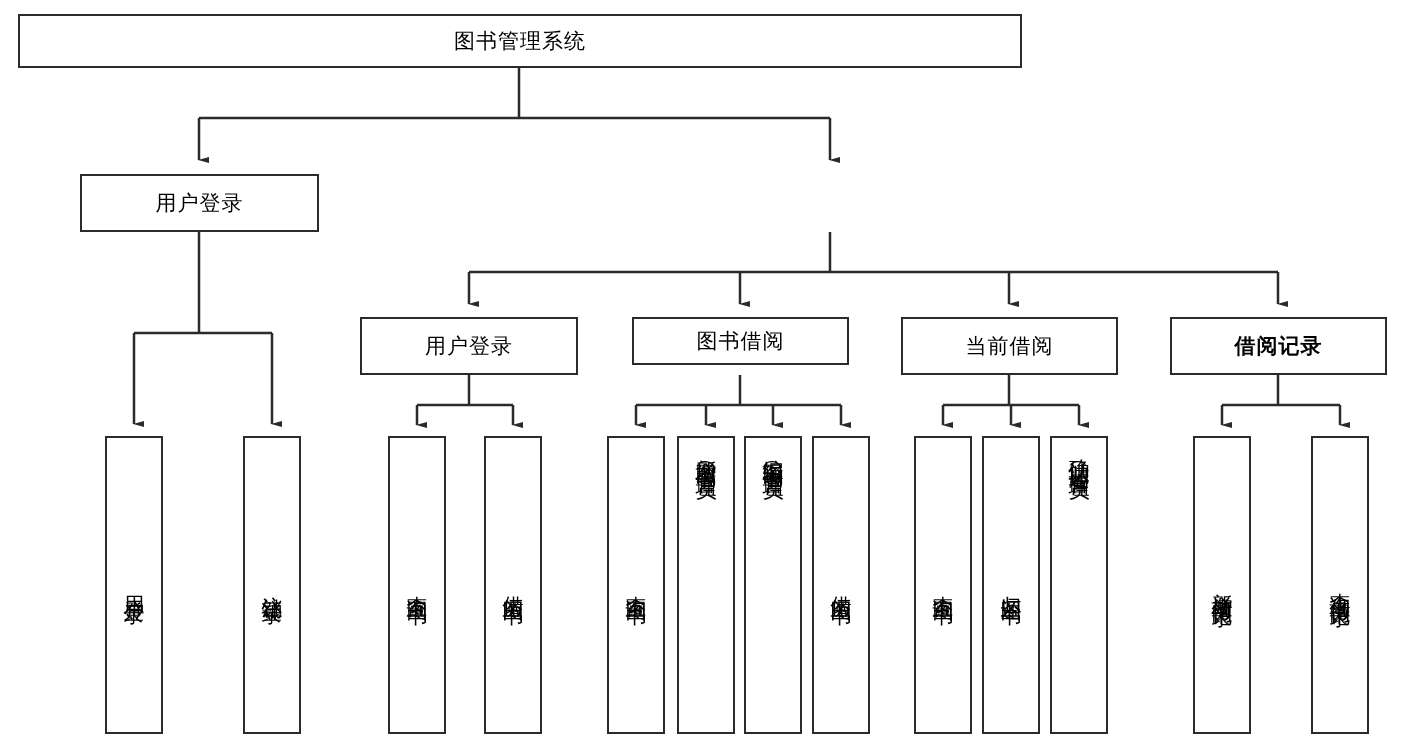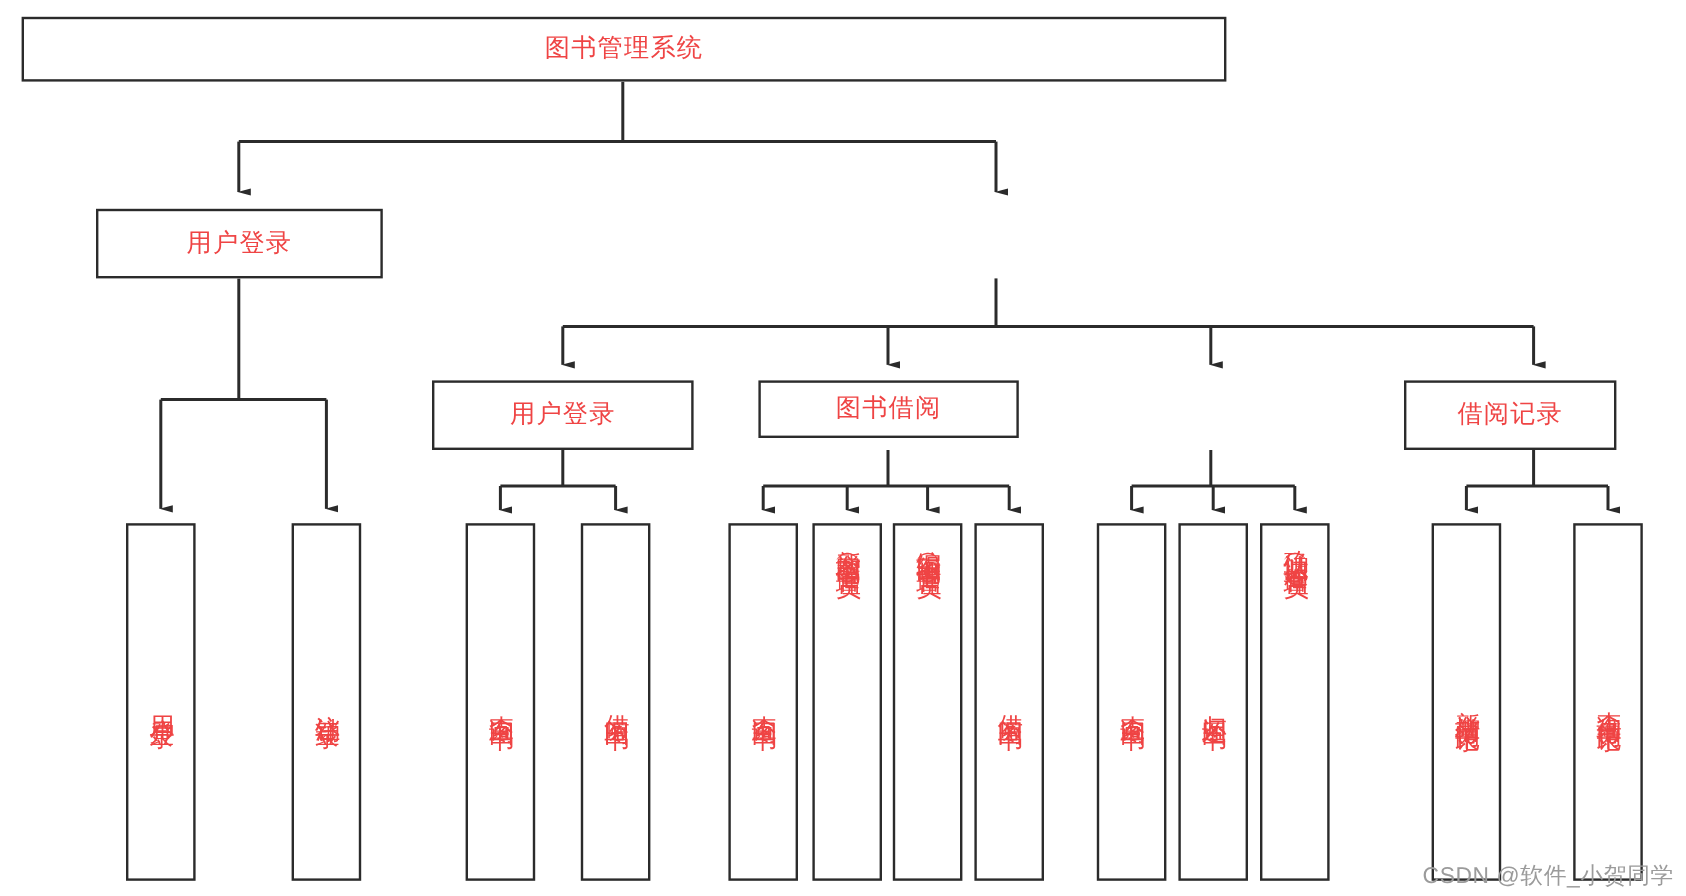--- a/index.html
+++ b/index.html
@@ -27,21 +27,21 @@
     pointer-events: none;
   }
   .node {
     position: absolute;
     box-sizing: border-box;
     background: #ffffff;
     border: 2px solid #2b2b2b;
     display: flex;
     align-items: center;
     justify-content: center;
-    color: #ef4444;
+    color: #000000;
   }
   .node.horiz {
     font-size: 21px;
     letter-spacing: 1px;
     line-height: 1.1;
   }
   .node.vert {
     font-size: 21px;
     letter-spacing: 2px;
   }
@@ -136,21 +136,24 @@
   <div class="node horiz" style="left:80px; top:174px; width:239px; height:58px;">
     <span>用户登录</span>
   </div>
 
   <div class="node horiz" style="left:360px; top:317px; width:218px; height:58px;">
     <span>用户登录</span>
   </div>
   <div class="node horiz" style="left:632px; top:317px; width:217px; height:48px;">
     <span>图书借阅</span>
   </div>
-  <div class="node horiz" style="left:1170px; top:317px; width:177px; height:58px;">
+  <div class="node horiz" style="left:901px; top:317px; width:217px; height:58px;">
+    <span>当前借阅</span>
+  </div>
+  <div class="node horiz" style="left:1170px; top:317px; width:217px; height:58px;font-weight:bold;">
     <span>借阅记录</span>
   </div>
 
   <div class="node vert" style="left:105px; top:436px; width:58px; height:298px;">
     <span class="vtext">用户登录</span>
   </div>
   <div class="node vert" style="left:243px; top:436px; width:58px; height:298px;">
     <span class="vtext">注销登录</span>
   </div>
 
@@ -184,15 +187,14 @@
     <span class="vtext">确认归还（管理员）</span>
   </div>
 
   <div class="node vert" style="left:1193px; top:436px; width:58px; height:298px;">
     <span class="vtext">新增借阅记录</span>
   </div>
   <div class="node vert" style="left:1311px; top:436px; width:58px; height:298px;">
     <span class="vtext">查询借阅记录</span>
   </div>
 
-  <div class="watermark">CSDN @软件_小贺同学</div>
 
 </div>
 
 </body></html>

